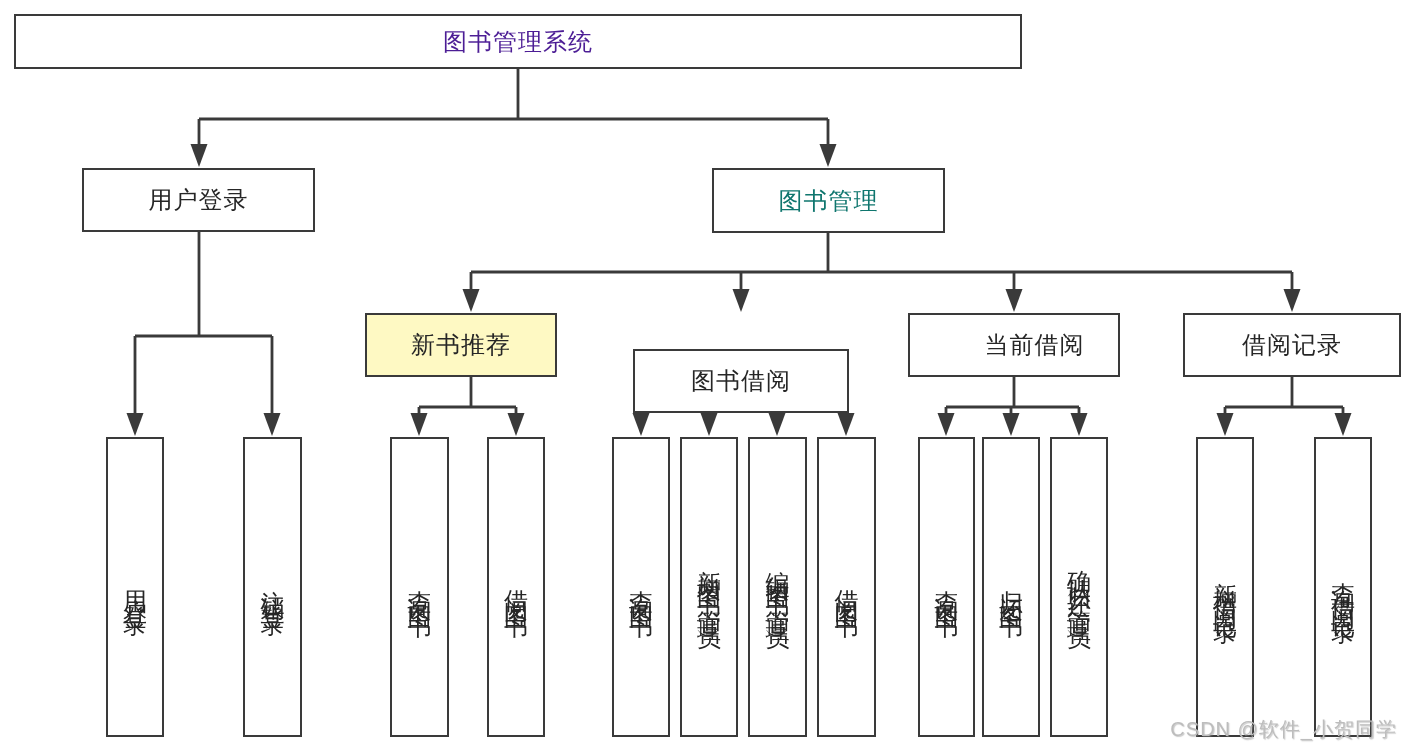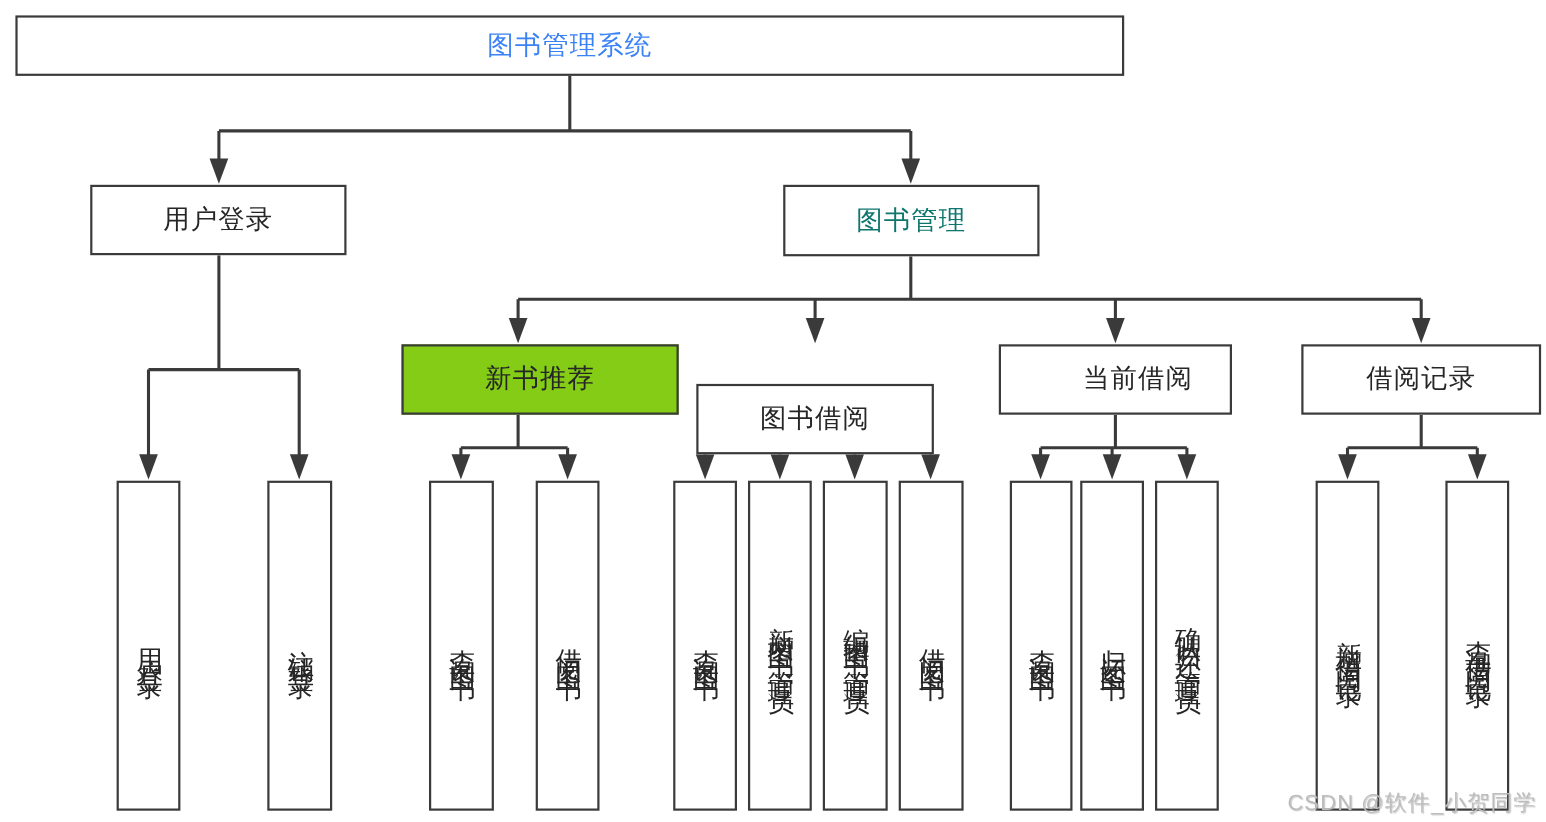--- a/index.html
+++ b/index.html
@@ -71,29 +71,29 @@
       <polygon points="768.5,413 785.5,413 777,436" fill="#3a3a3a"></polygon>
       <polygon points="837.5,413 854.5,413 846,436" fill="#3a3a3a"></polygon>
       <polygon points="937.5,413 954.5,413 946,436" fill="#3a3a3a"></polygon>
       <polygon points="1002.5,413 1019.5,413 1011,436" fill="#3a3a3a"></polygon>
       <polygon points="1070.5,413 1087.5,413 1079,436" fill="#3a3a3a"></polygon>
       <polygon points="1216.5,413 1233.5,413 1225,436" fill="#3a3a3a"></polygon>
       <polygon points="1334.5,413 1351.5,413 1343,436" fill="#3a3a3a"></polygon>
     </svg>
   <div id="nodes">
       <div class="node h" style="left: 14px; top: 14px; width: 1008px; height: 55px; border-color: rgb(58, 58, 58); background: rgb(255, 255, 255);">
-        <span class="lbl" style="color: #3b82f6;">图书管理系统</span>
+        <span class="lbl" style="color: #4c1d95;">图书管理系统</span>
       </div>
       <div class="node h" style="left: 82px; top: 168px; width: 233px; height: 64px; border-color: rgb(58, 58, 58); background: rgb(255, 255, 255);">
         <span class="lbl" style="color: rgb(38, 38, 38);">用户登录</span>
       </div>
       <div class="node h" style="left: 712px; top: 168px; width: 233px; height: 65px; border-color: rgb(58, 58, 58); background: rgb(255, 255, 255);">
         <span class="lbl" style="color: #0f766e;">图书管理</span>
       </div>
-      <div class="node h" style="left: 365px; top: 313px; width: 252px; height: 64px; border-color: rgb(58, 58, 58); background: #84cc16;">
+      <div class="node h" style="left: 365px; top: 313px; width: 192px; height: 64px; border-color: rgb(58, 58, 58); background: #fef9c3;">
         <span class="lbl" style="color: rgb(38, 38, 38);">新书推荐</span>
       </div>
       <div class="node h" style="left: 633px; top: 313px; width: 216px; height: 64px; border-color: rgb(58, 58, 58); background: rgb(255, 255, 255); margin-top: 36px;">
         <span class="lbl" style="color: rgb(38, 38, 38);">图书借阅</span>
       </div>
       <div class="node h" style="left: 908px; top: 313px; width: 212px; height: 64px; border-color: rgb(58, 58, 58); background: rgb(255, 255, 255);">
         <span class="lbl" style="color: rgb(38, 38, 38); margin-left: 41px;">当前借阅</span>
       </div>
       <div class="node h" style="left: 1183px; top: 313px; width: 218px; height: 64px; border-color: rgb(58, 58, 58); background: rgb(255, 255, 255);">
         <span class="lbl" style="color: rgb(38, 38, 38);">借阅记录</span>

